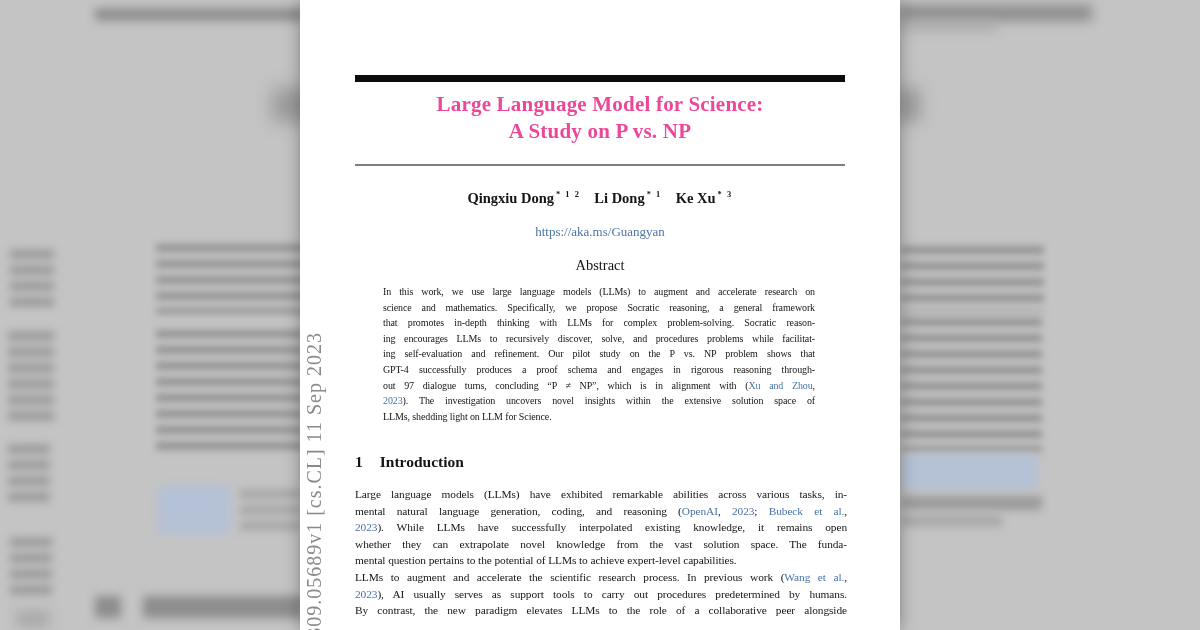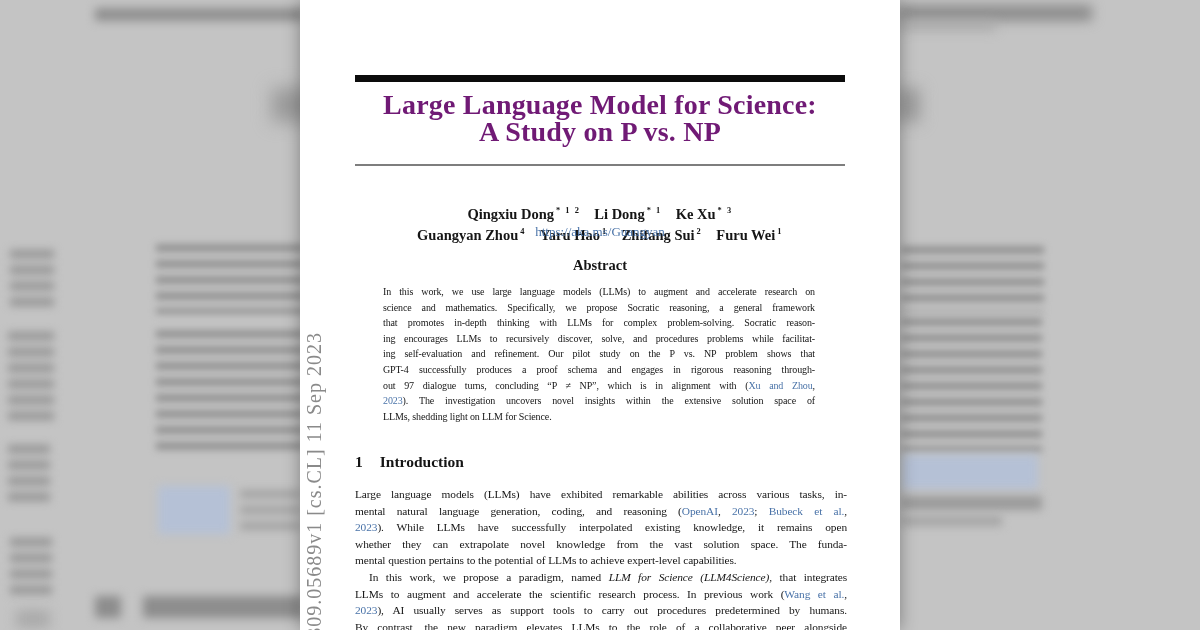--- a/index.html
+++ b/index.html
@@ -15,33 +15,33 @@
   .txtlines { background:repeating-linear-gradient(to bottom,#949494 0px,#949494 8px,rgba(0,0,0,0) 8px,rgba(0,0,0,0) 16px); }
 
   
   .paper { position:absolute; left:300px; top:0; width:600px; height:630px;
            background:#ffffff; box-shadow:0 0 16px rgba(0,0,0,0.35); overflow:hidden; }
 
   .rule-thick { position:absolute; left:55px; top:75px; width:490px; height:7px; background:#0c0c0c; }
   .rule-thin  { position:absolute; left:55px; top:164px; width:490px; height:2px; background:#7e7e7e; }
 
   .title { position:absolute; left:0; right:0; top:91px; text-align:center;
-           font-size:28px; font-weight:700; line-height:27px; color:#701a75; letter-spacing:0.2px; }
+           font-size:21px; font-weight:700; line-height:27px; color:#ec4899; letter-spacing:0.2px; }
 
   .authors { position:absolute; left:0; right:0; top:186px; text-align:center;
-             font-weight:700; font-size:14.5px;margin-top:16px; }
+             font-weight:700; font-size:14.5px; }
   .authors-row { line-height:18px; }
   .author { margin:0 7px; white-space:nowrap; }
   .author sup { font-size:0.58em; letter-spacing:1.5px; margin-left:2px; font-weight:700; }
 
   .paper-link-row { position:absolute; left:0; right:0; top:222px; text-align:center; }
   .paper-link { font-size:13px; color:#4a73a8; text-decoration:none; }
 
   .abs-heading { position:absolute; left:0; right:0; top:257px; text-align:center;
-                 font-size:14.5px; font-weight:700; }
+                 font-size:14.5px; font-weight:400; }
   .abs-body { position:absolute; left:83px; top:284px; width:432px;
               font-size:10px; letter-spacing:-0.12px; line-height:15.6px; }
 
   .sec-heading { position:absolute; left:55px; top:453px; font-size:15.5px; font-weight:700; }
   .sec-heading .sec-num { margin-right:17px; }
   .intro-body { position:absolute; left:55px; top:486px; width:492px;
                 font-size:11.4px; letter-spacing:-0.1px; line-height:16.6px; }
 
   .tline { text-align:justify; text-align-last:justify; }
   .tline.tlast { text-align-last:left; }
@@ -92,21 +92,20 @@
 
     <div class="title">
       <div>Large Language Model for Science:</div>
       <div>A Study on P vs. NP</div>
     </div>
 
     <div class="rule-thin"></div>
 
     <div class="authors">
       <div class="authors-row"><span class="author"><span>Qingxiu Dong</span><sup>* 1 2</sup></span><span class="author"><span>Li Dong</span><sup>* 1</sup></span><span class="author"><span>Ke Xu</span><sup>* 3</sup></span></div>
-      <div class="authors-row"><span class="author"><span>Guangyan Zhou</span><sup>4</sup></span><span class="author"><span>Yaru Hao</span><sup>1</sup></span><span class="author"><span>Zhifang Sui</span><sup>2</sup></span><span class="author"><span>Furu Wei</span><sup>1</sup></span></div>
     </div>
 
     <div class="paper-link-row">
       <a href="#" class="paper-link">https://aka.ms/Guangyan</a>
     </div>
 
     <div class="abs-heading">Abstract</div>
     <div class="abs-body">
         <div class="tline"><span>In this work, we use large language models (LLMs) to augment and accelerate research on</span></div>
         <div class="tline"><span>science and mathematics. Specifically, we propose Socratic reasoning, a general framework</span></div>
@@ -121,21 +120,20 @@
 
     <div class="sec-heading">
       <span class="sec-num">1</span><span>Introduction</span>
     </div>
     <div class="intro-body">
         <div class="tline"><span>Large language models (LLMs) have exhibited remarkable abilities across various tasks, in-</span></div>
         <div class="tline"><span>mental natural language generation, coding, and reasoning (</span><span class="cite">OpenAI</span><span>, </span><span class="cite">2023</span><span>; </span><span class="cite">Bubeck et al.</span><span>,</span></div>
         <div class="tline"><span class="cite">2023</span><span>).  While LLMs have successfully interpolated existing knowledge, it remains open</span></div>
         <div class="tline"><span>whether they can extrapolate novel knowledge from the vast solution space.  The funda-</span></div>
         <div class="tline tlast"><span>mental question pertains to the potential of LLMs to achieve expert-level capabilities.</span></div>
-        <div class="tline tindent"><span>In this work, we propose a paradigm, named </span><span class="it">LLM for Science (LLM4Science)</span><span>, that integrates</span></div>
         <div class="tline"><span>LLMs to augment and accelerate the scientific research process. In previous work (</span><span class="cite">Wang et al.</span><span>,</span></div>
         <div class="tline"><span class="cite">2023</span><span>), AI usually serves as support tools to carry out procedures predetermined by humans.</span></div>
         <div class="tline"><span>By contrast, the new paradigm elevates LLMs to the role of a collaborative peer alongside</span></div>
       </div>
 
     <div class="watermark">309.05689v1  [cs.CL]  11 Sep 2023</div>
 
   </div>
 </div>
 

